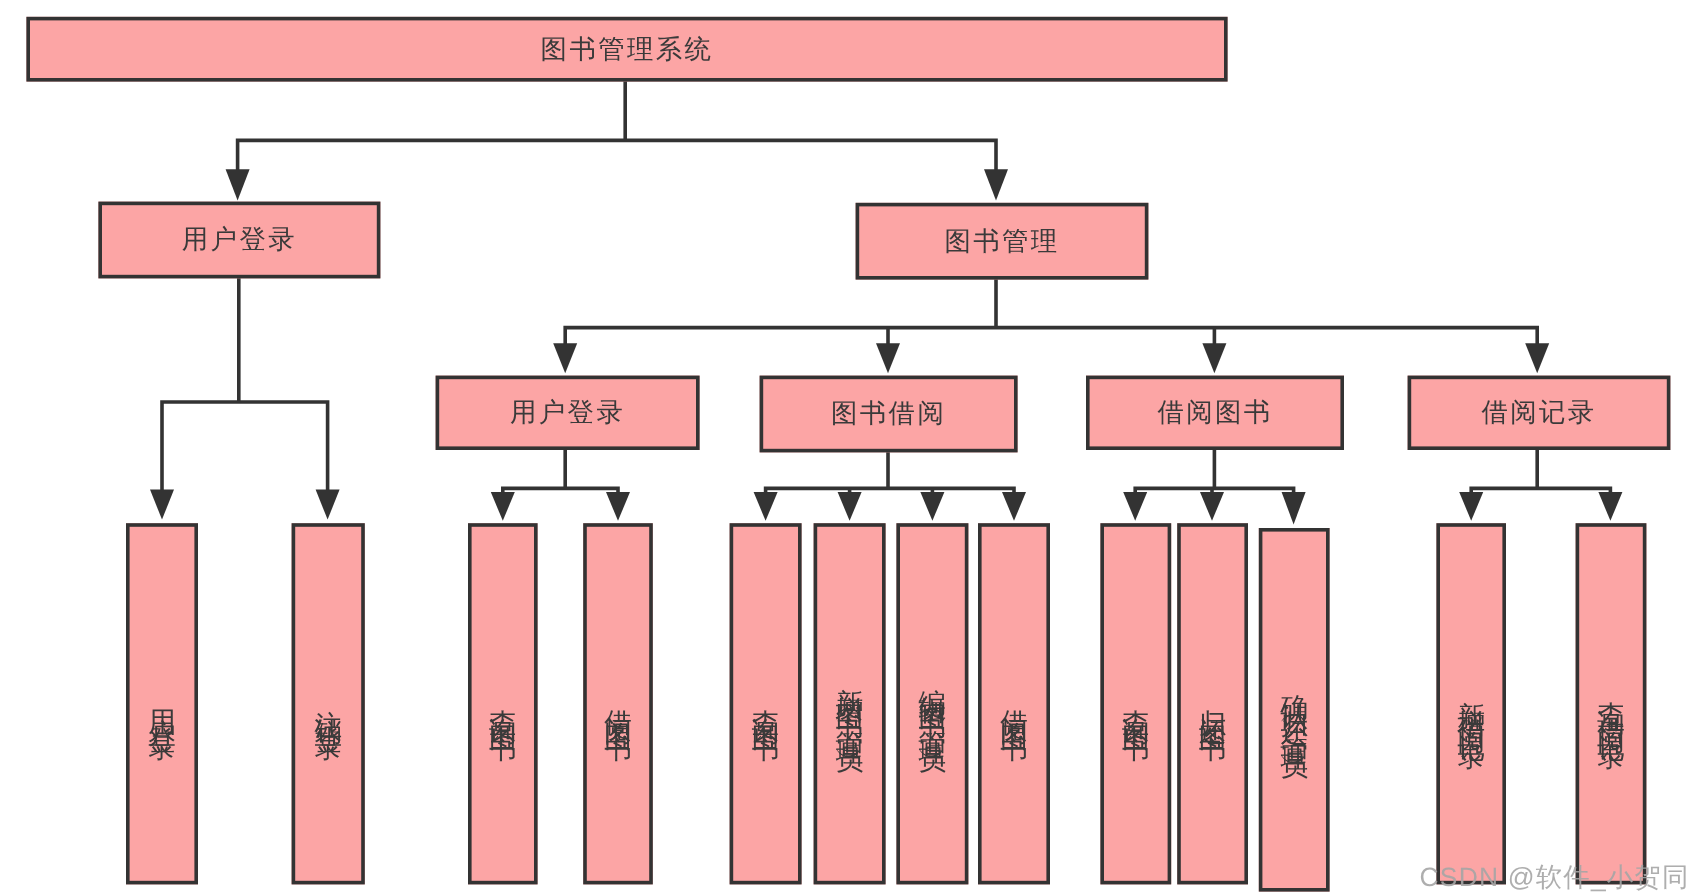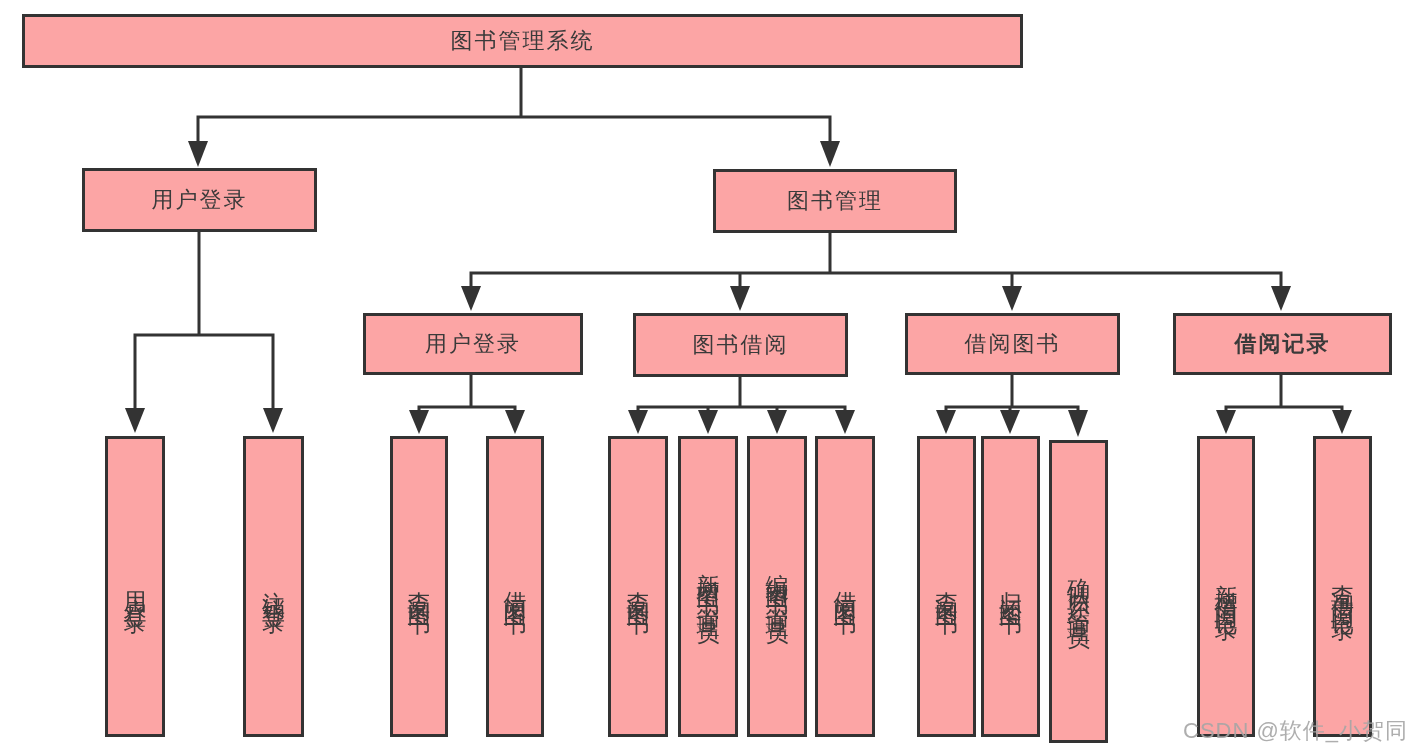--- a/index.html
+++ b/index.html
@@ -31,21 +31,21 @@
     line-height: 1;
     white-space: nowrap;
   }
   
   .n-root   { left: 22px;  top: 14px;  width: 1001px; height: 54px; }
   .n-login  { left: 82px;  top: 168px; width: 235px;  height: 64px; }
   .n-mgmt   { left: 713px; top: 169px; width: 244px;  height: 64px; }
   .n-nbr    { left: 363px; top: 313px; width: 220px;  height: 62px; }
   .n-bb     { left: 633px; top: 313px; width: 215px;  height: 64px; }
   .n-cb     { left: 905px; top: 313px; width: 215px;  height: 62px; }
-  .n-br     { left: 1173px;top: 313px; width: 219px;  height: 62px; font-weight: bold; }
+  .n-br     { left: 1173px;top: 313px; width: 219px;  height: 62px; }
   .lf       { top: 436px; height: 301px; }
   .l-g1a { left: 105px;  width: 60px; }
   .l-g1b { left: 243px;  width: 61px; }
   .l-g2a { left: 390px;  width: 58px; }
   .l-g2b { left: 486px;  width: 58px; }
   .l-g3a { left: 608px;  width: 60px; }
   .l-g3b { left: 678px;  width: 60px; }
   .l-g3c { left: 747px;  width: 60px; }
   .l-g3d { left: 815px;  width: 60px; }
   .l-g4a { left: 917px;  width: 59px; }

